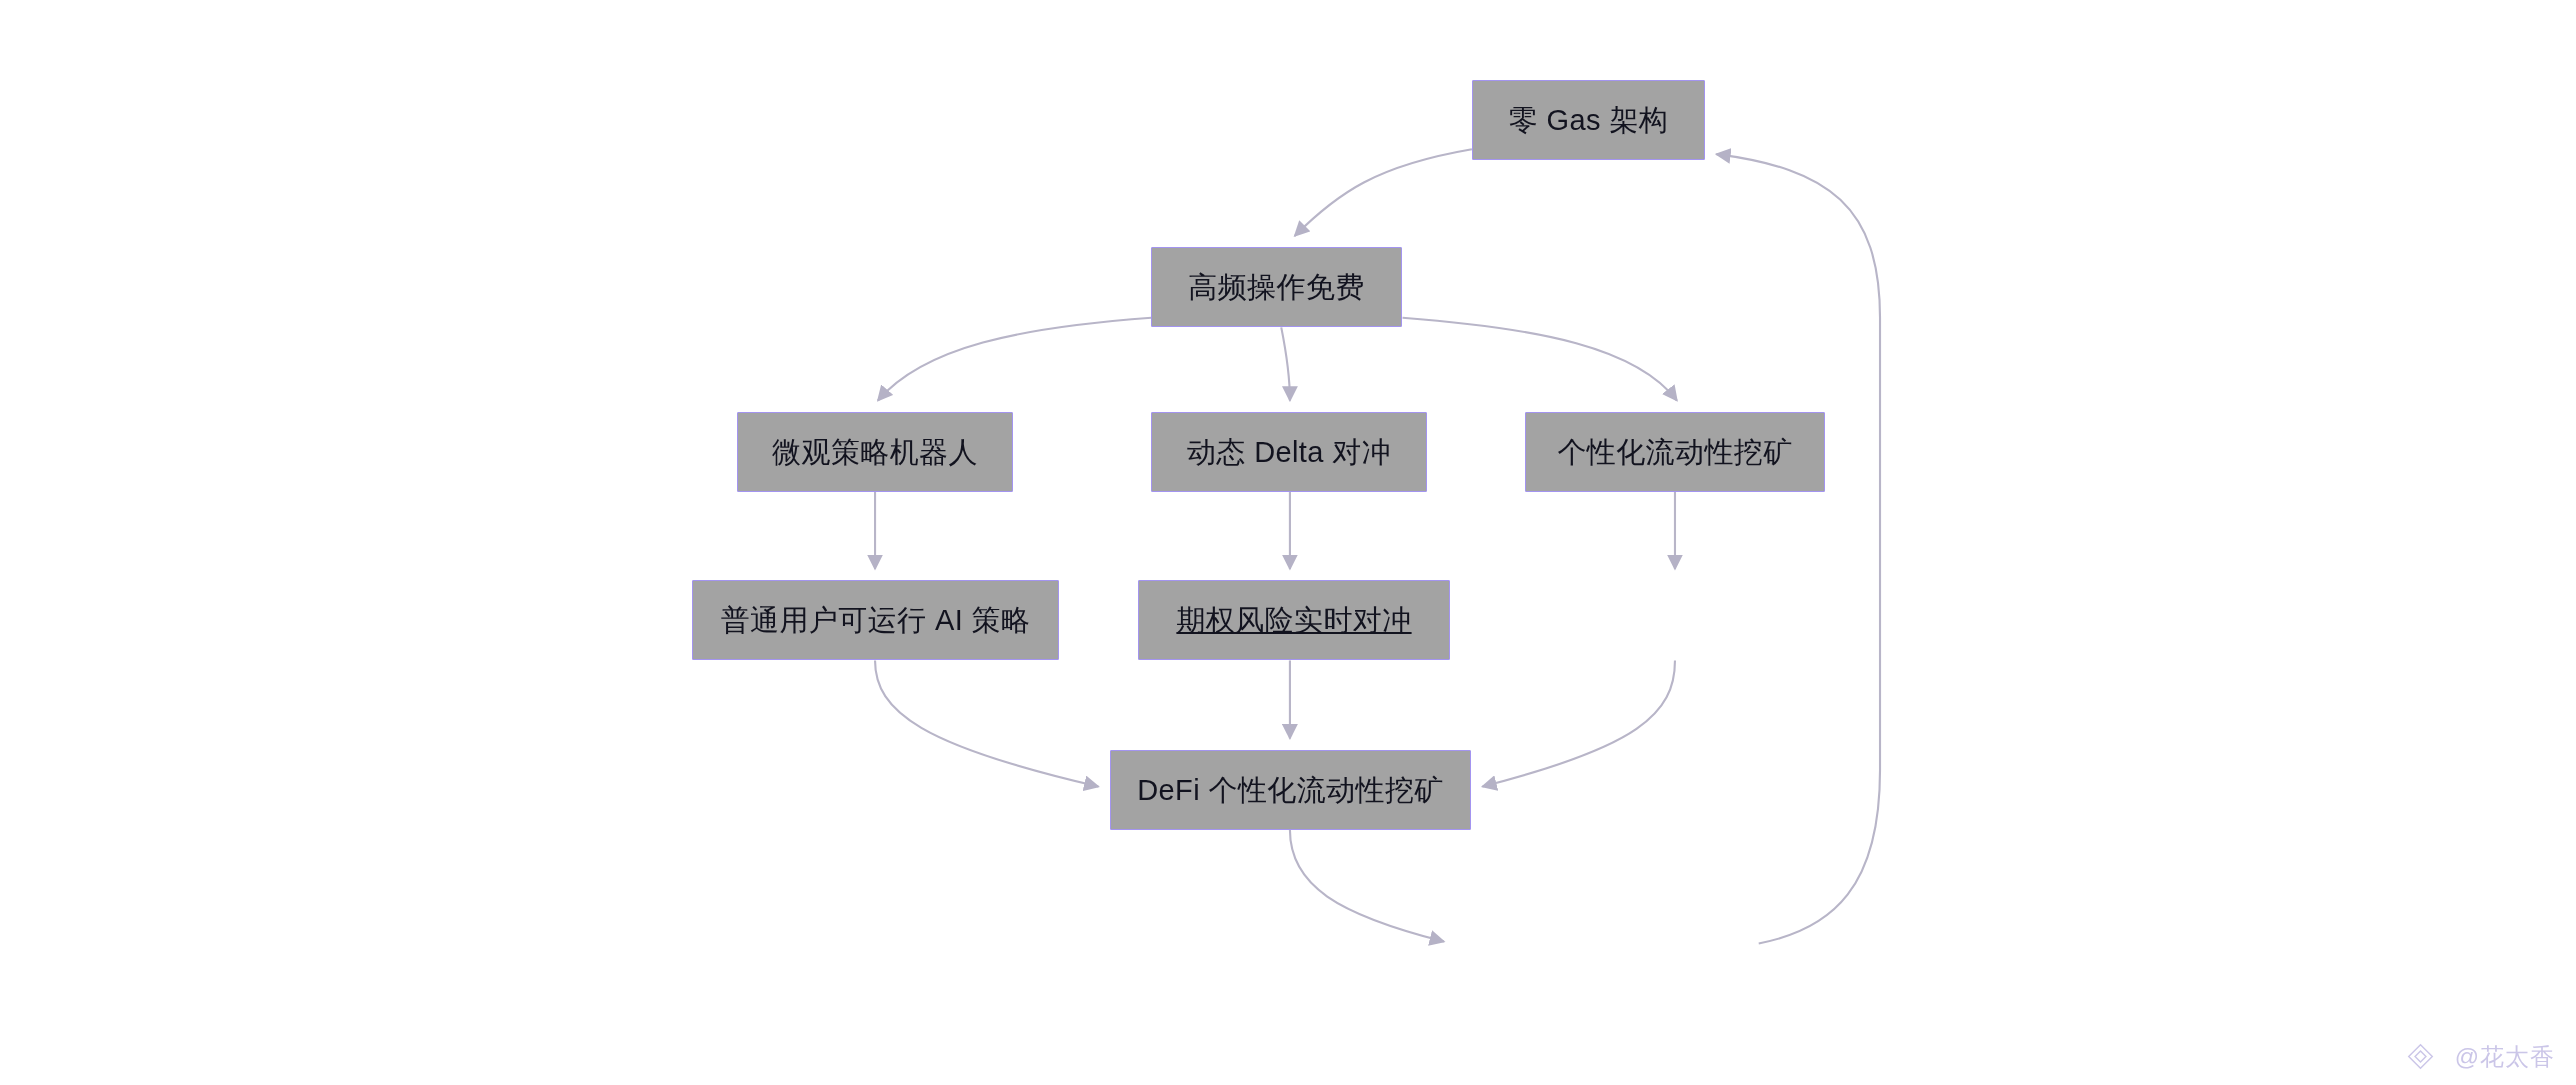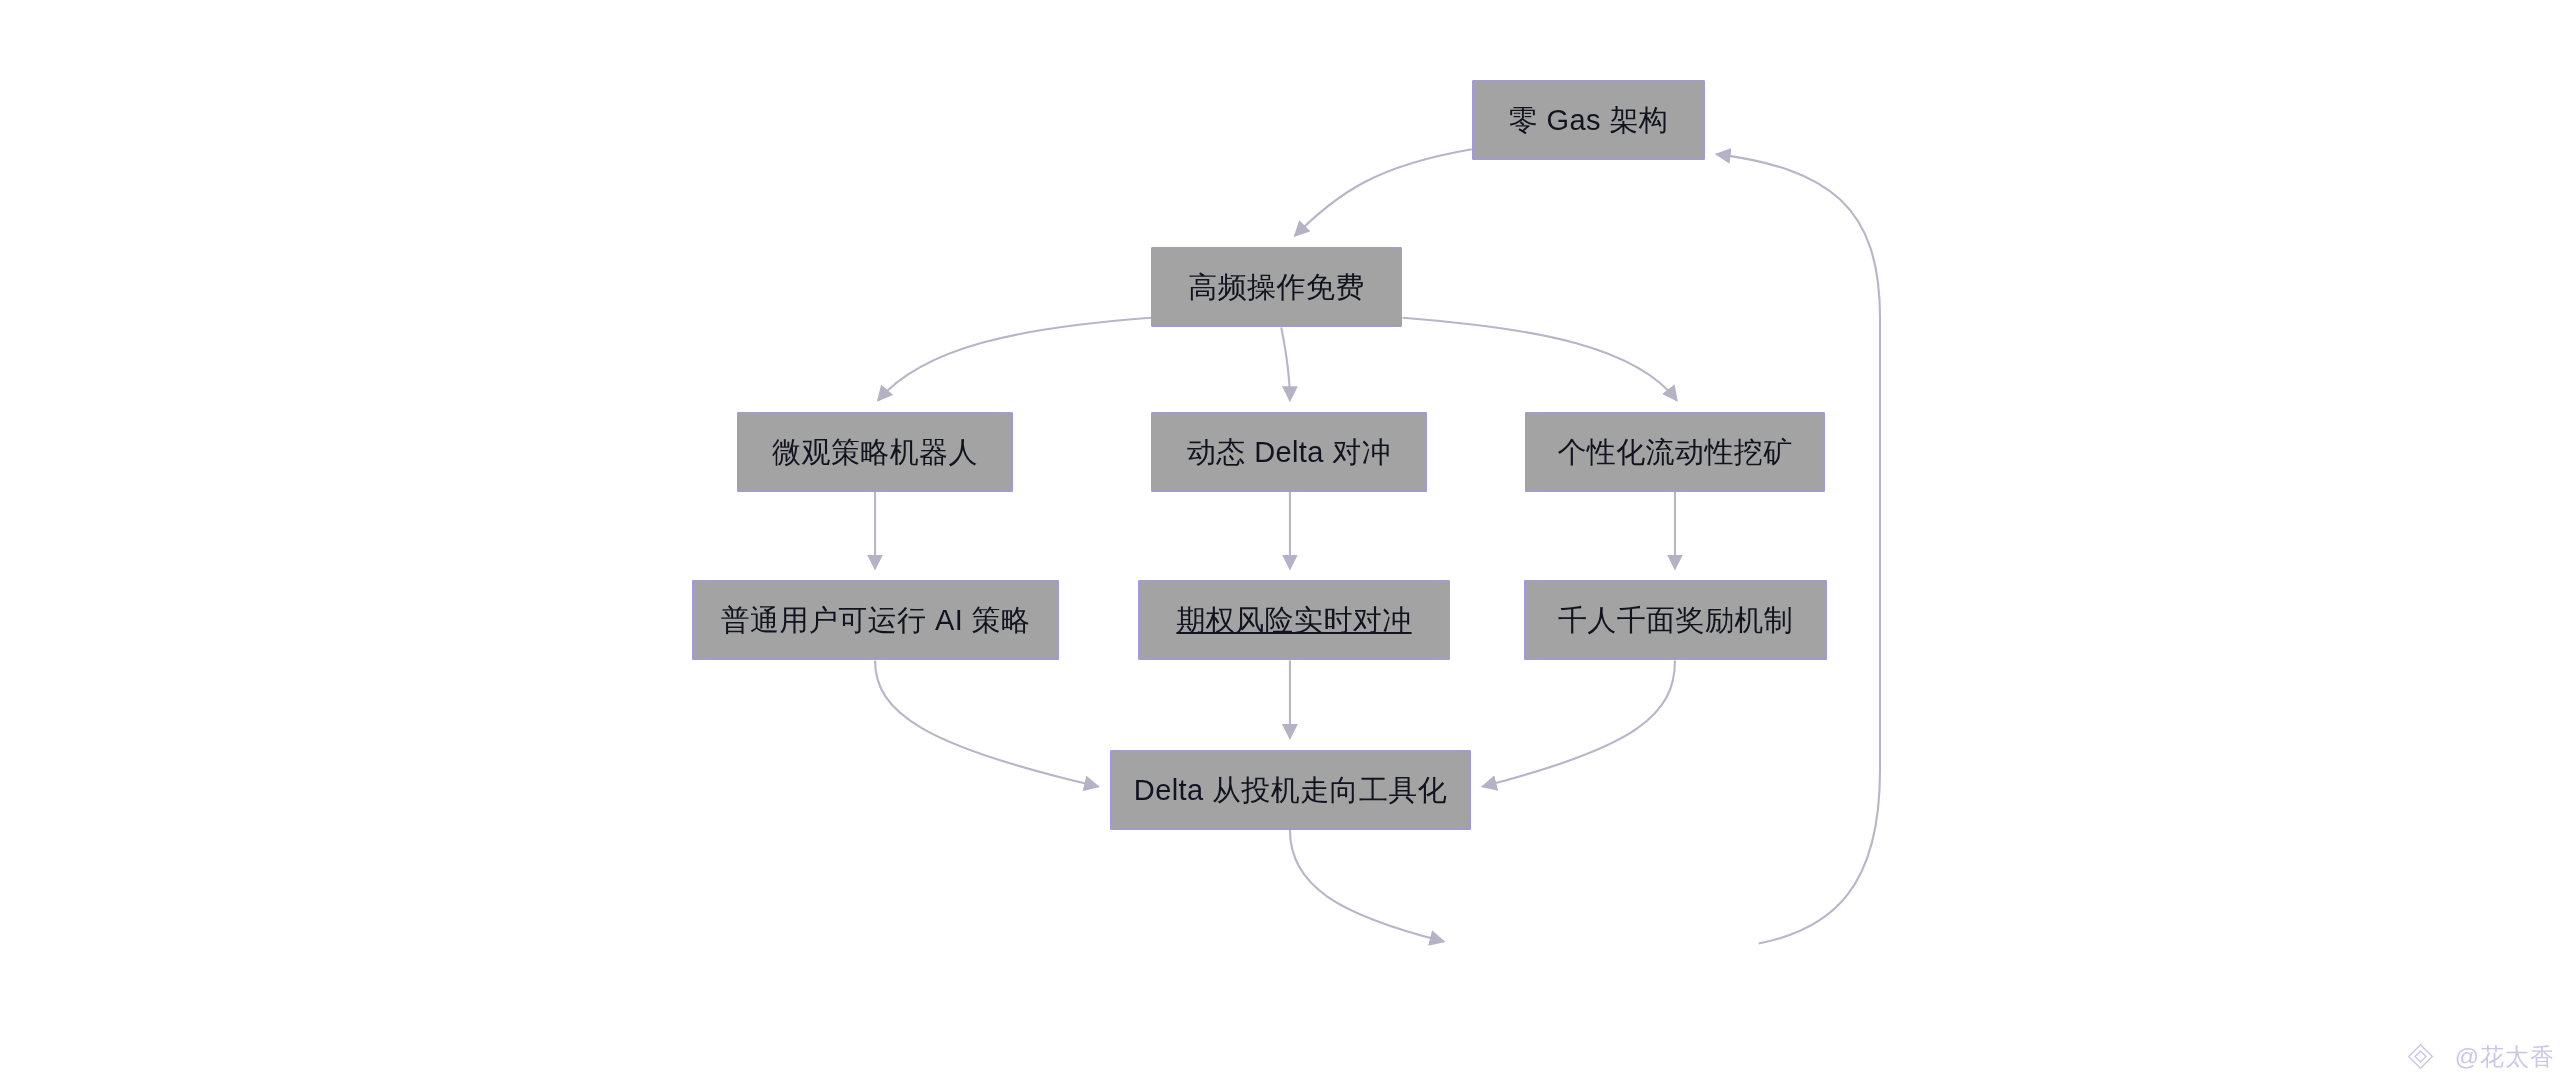--- a/index.html
+++ b/index.html
@@ -153,26 +153,23 @@
   </div>
 
   <div class="node" id="node-ai-strategy">
     <span class="node-label">普通用户可运行 AI 策略</span>
   </div>
 
   <div class="node" id="node-option-risk">
     <span class="node-label">期权风险实时对冲</span>
   </div>
 
-  <div class="node" id="node-reward-system">
-    <span class="node-label">千人千面奖励机制</span>
-  </div>
 
   <div class="node" id="node-defi-tooling">
-    <span class="node-label">Delta 从投机走向工具化</span>
+    <span class="node-label">DeFi 个性化流动性挖矿</span>
   </div>
 
 
   <div id="watermark">
     <svg class="wm-logo" viewBox="0 0 32 32" xmlns="http://www.w3.org/2000/svg">
       <g fill="none" stroke="#CBC6E8" stroke-width="1.6">
         <path d="M16 3 L29 16 L16 29 L3 16 Z"></path>
         <path d="M16 10 L22 16 L16 22 L10 16 Z"></path>
       </g>
     </svg>

